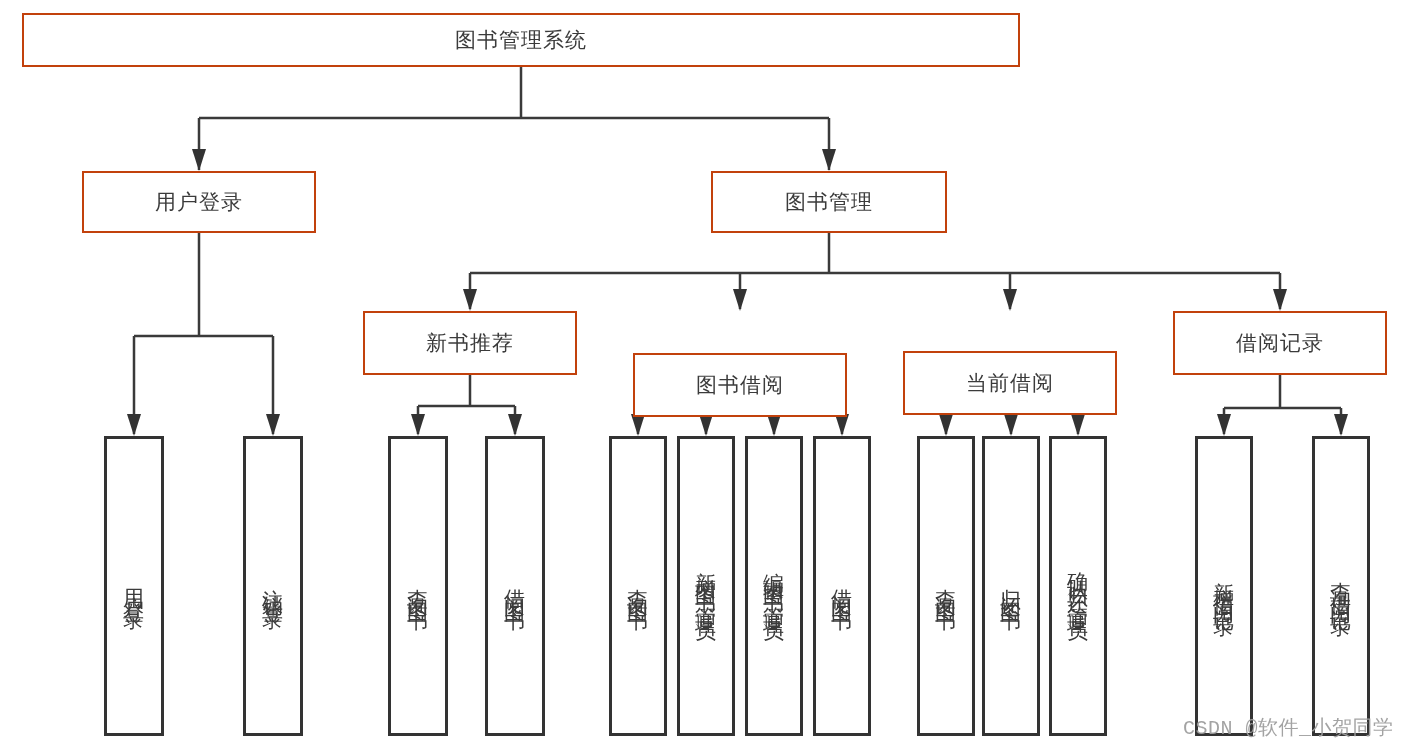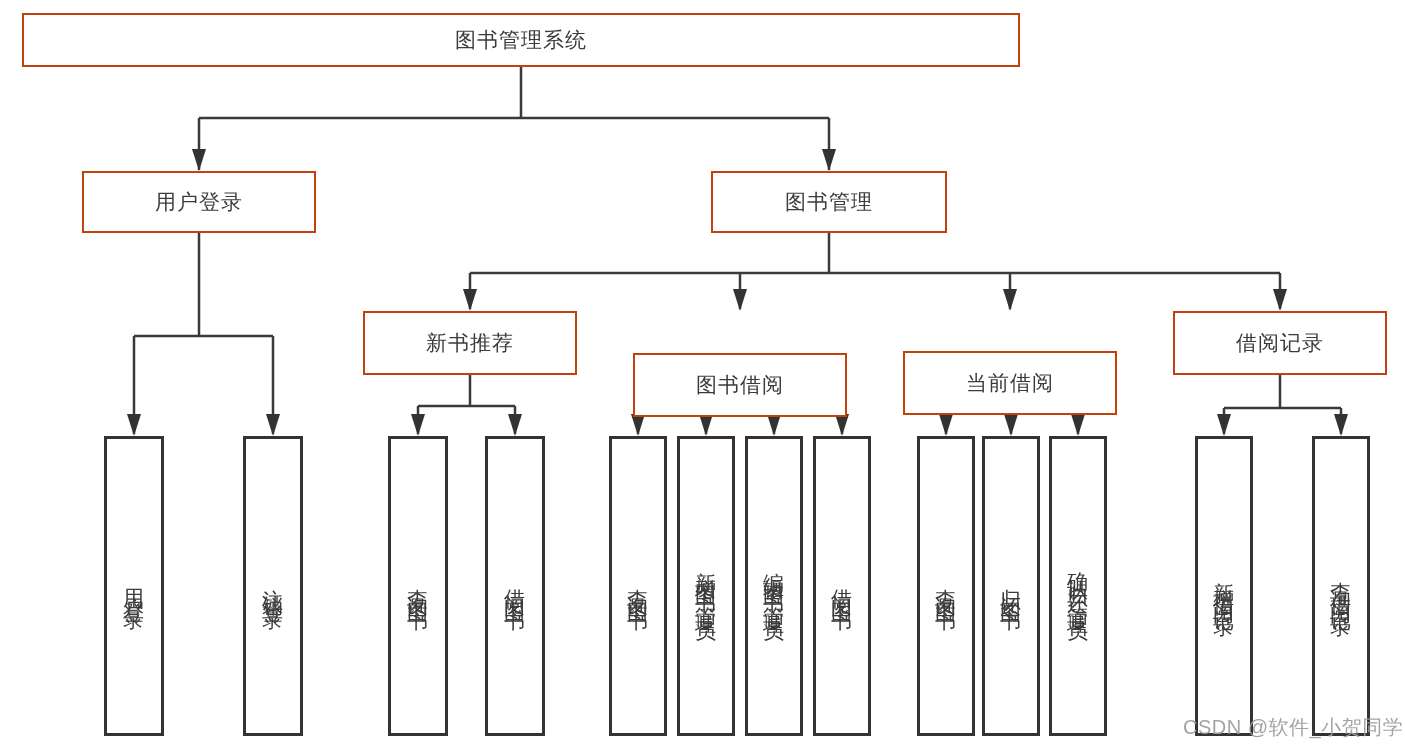--- a/index.html
+++ b/index.html
@@ -51,20 +51,21 @@
   }
   .watermark {
     position: absolute;
     left: 1183px;
     top: 714px;
     z-index: 2;
     font-size: 20px;
     color: rgba(158, 158, 158, 0.95);
     white-space: nowrap;
     letter-spacing: 0.5px;
+    font-family: Liberation Mono, monospace;
   }
 </style>
 </head>
 <body>
 
 <div id="stage">
 
   <svg id="connectors" width="1405" height="747" viewBox="0 0 1405 747" xmlns="http://www.w3.org/2000/svg" aria-hidden="true">
     <g stroke="#3a3a3a" stroke-width="2.5" fill="none">
 

